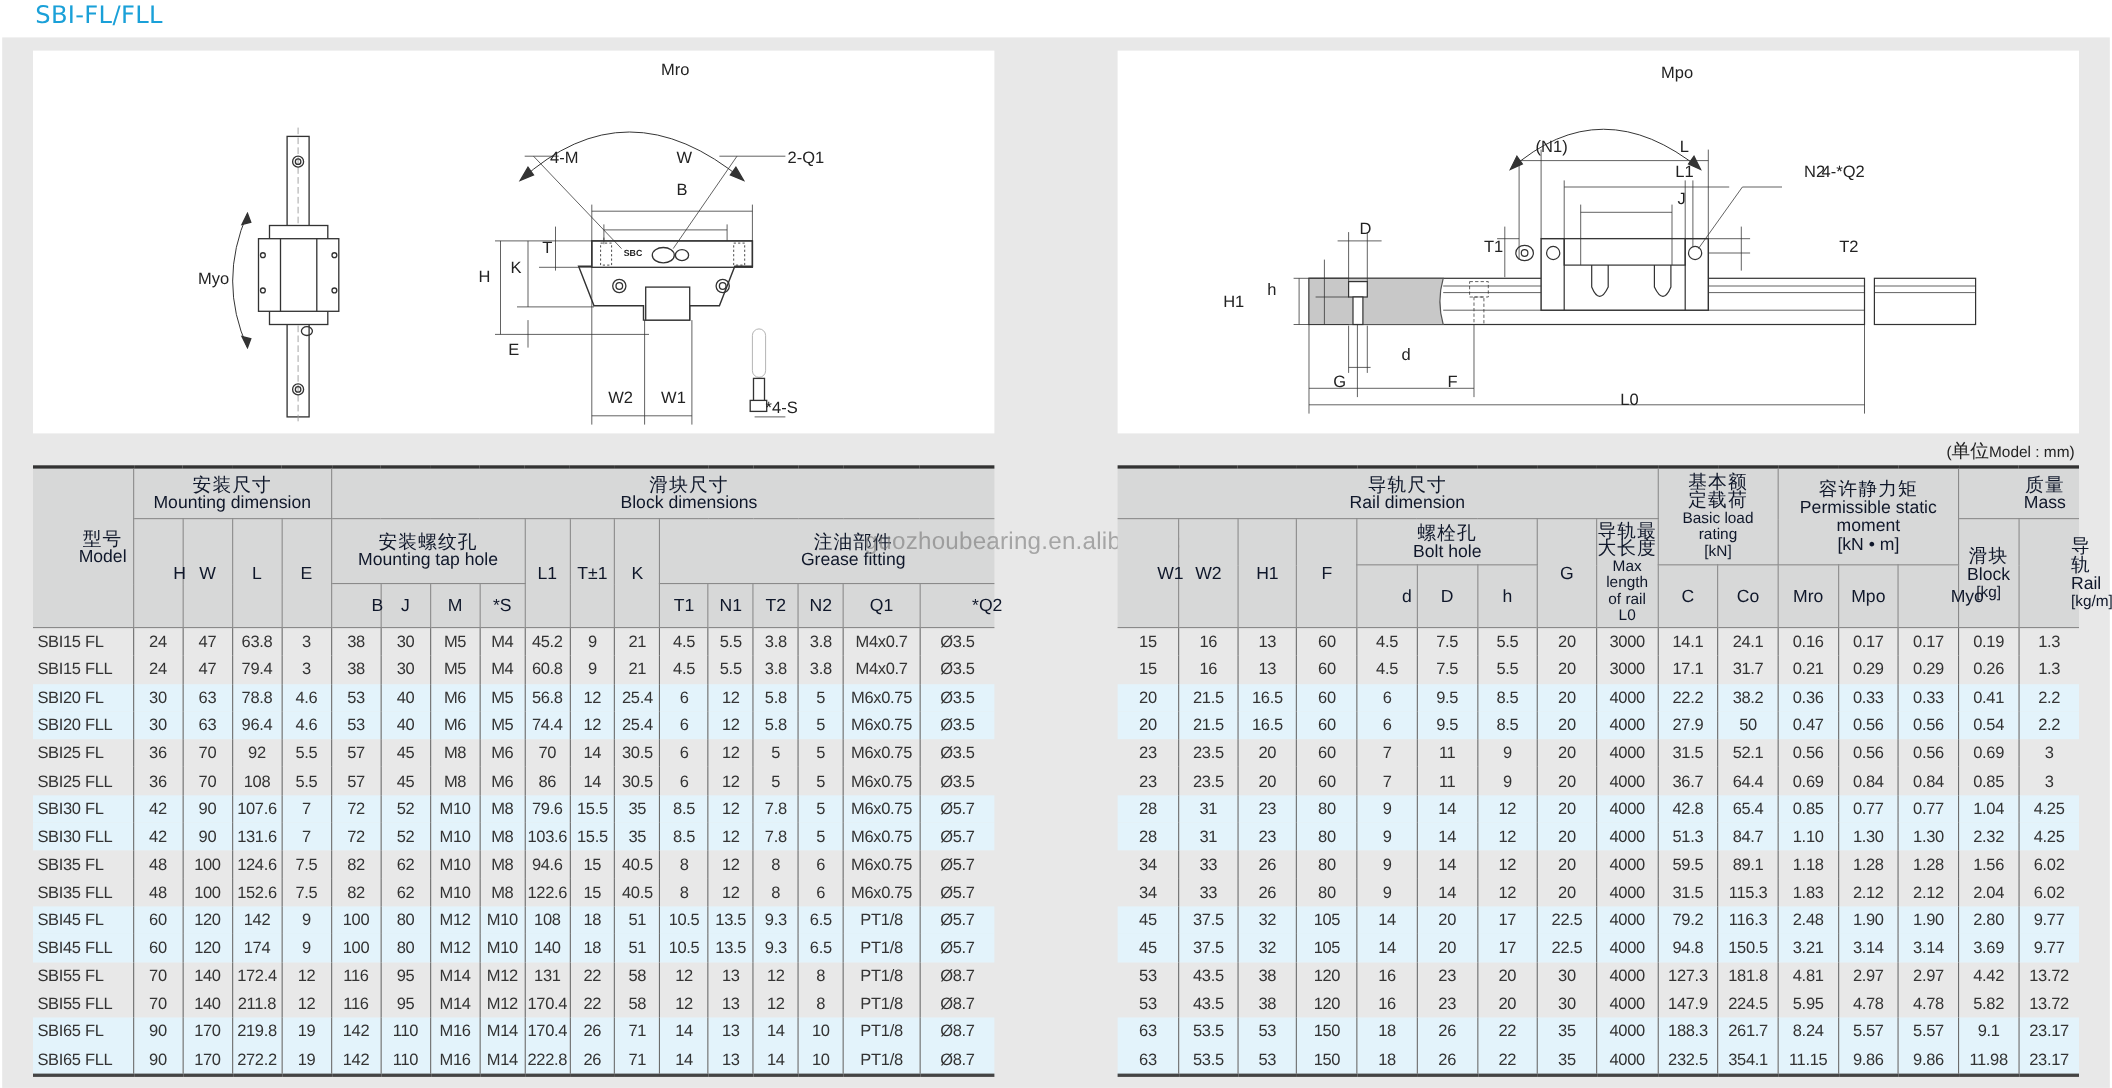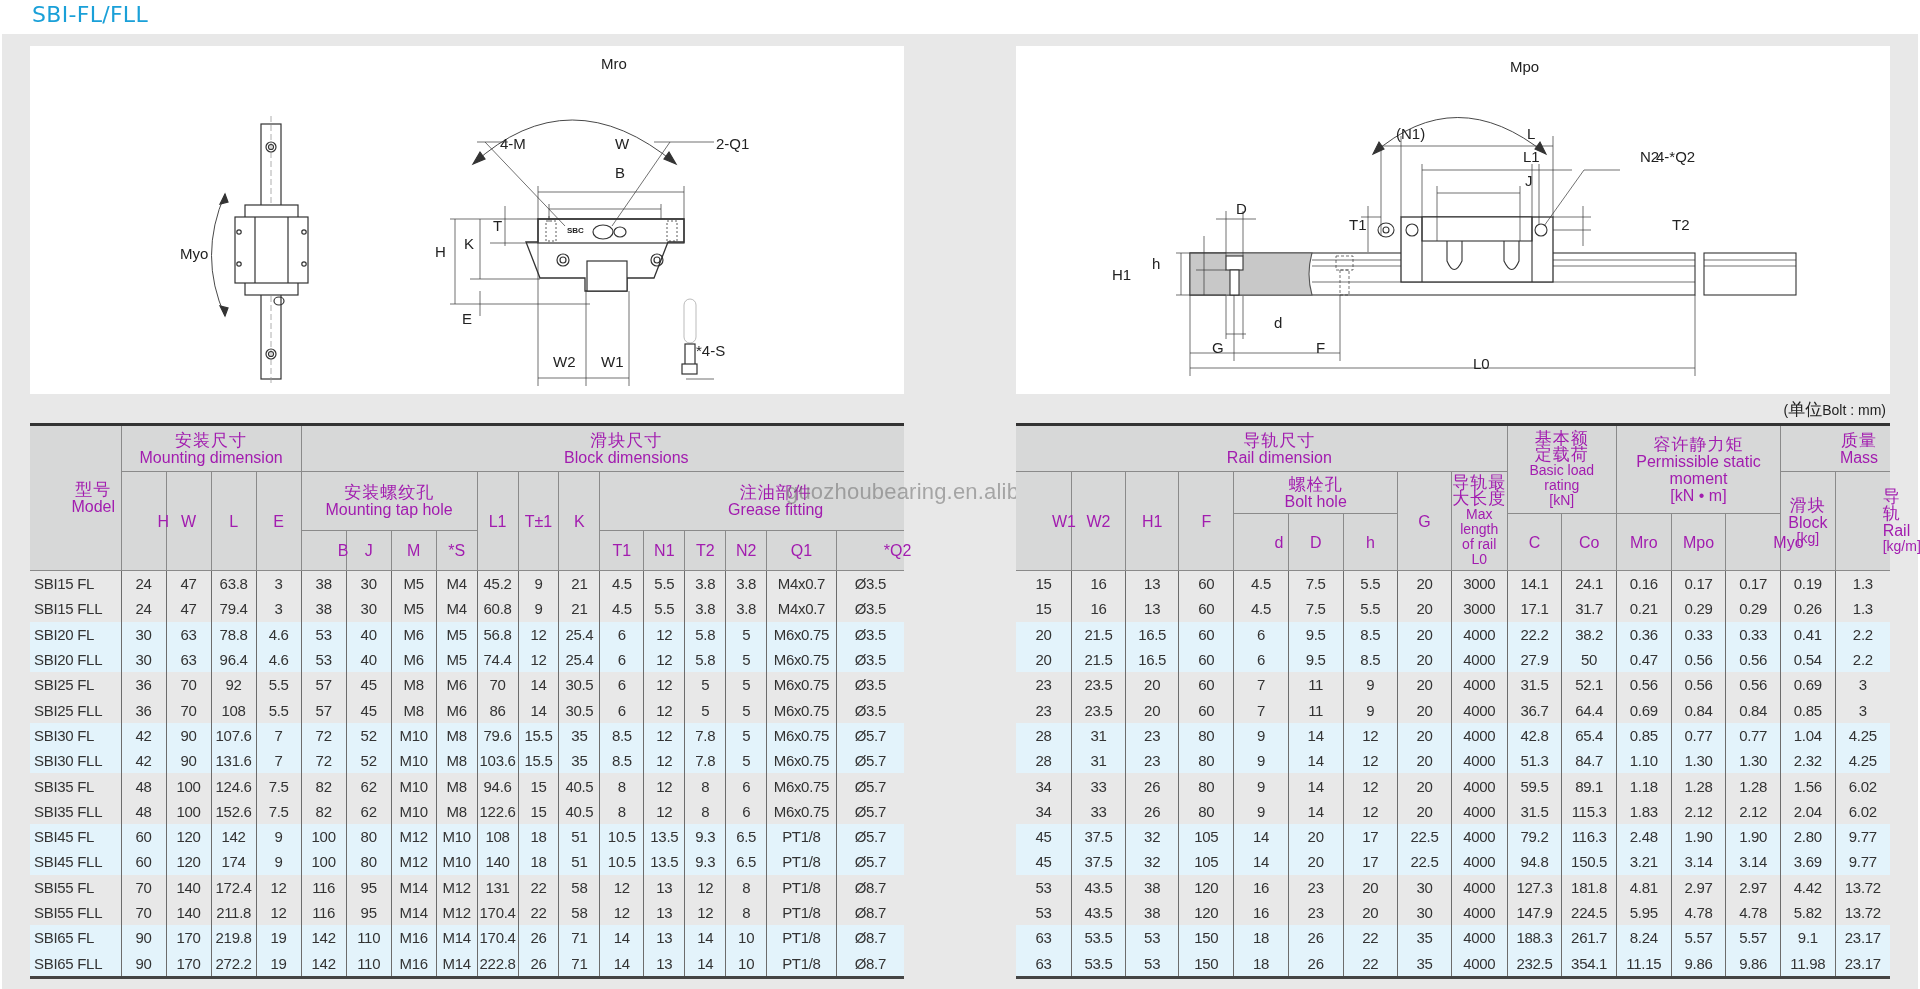--- a/index.html
+++ b/index.html
@@ -23,21 +23,21 @@
   .unit { position:absolute; right:34px; top:398px; font-size:14px; color:#222; }
   .unit .zh { font-size:17px; }
 
   table.spec {
     position:absolute; border-collapse:collapse; table-layout:fixed;
     font-size:15px; color:#333; font-family: "Liberation Sans", sans-serif;
   }
   #table-left { left:30px; top:423px; width:874px; }
   #table-right { left:1016px; top:423px; width:874px; }
   table.spec thead th {
-    background:#d7d8d8; font-weight:normal; color:#a21caf; border:1px solid #8a8a8a;
+    background:#d7d8d8; font-weight:normal; color:#0f172a; border:1px solid #8a8a8a;
     padding:0; line-height:17px; text-align:center; vertical-align:middle; font-size:16px;
   }
   table.spec thead tr:first-child th { border-top:3px solid #333; }
   table.spec thead th .zh { display:block; font-size:17px; letter-spacing:1px; }
   table.spec thead th .small { font-size:14px; line-height:15px; }
   table.spec tbody td {
     height:25.3px; padding:0; text-align:center; border-left:1px solid #6c6c6c; border-right:1px solid #6c6c6c;
     white-space:nowrap; font-size:15px; letter-spacing:-0.3px;
   }
   table.spec tbody td.model { text-align:left; padding-left:4px; }
@@ -138,21 +138,21 @@
   <span class="diagram-label" style="left:470px;top:89px">4-M</span>
   <span class="diagram-label" style="left:585px;top:89px">W</span>
   <span class="diagram-label" style="left:686px;top:89px">2-Q1</span>
   <span class="diagram-label" style="left:585px;top:118px">B</span>
   <span class="diagram-label" style="left:463px;top:171px">T</span>
   <span class="diagram-label" style="left:405px;top:197px">H</span>
   <span class="diagram-label" style="left:434px;top:189px">K</span>
   <span class="diagram-label" style="left:432px;top:264px">E</span>
   <span class="diagram-label" style="left:523px;top:307px">W2</span>
   <span class="diagram-label" style="left:571px;top:307px">W1</span>
-  <span class="diagram-label" style="left:666px;top:296px">*4-S</span>
+  <span class="diagram-label" style="left:666px;top:316px">*4-S</span>
   <span class="diagram-label" style="left:537px;top:180px;font-size:8px;font-weight:bold">SBC</span>
 </div>
 
 <div class="panel" id="panel-right">
   <svg class="diag" width="874" height="348" viewBox="0 0 874 348">
     <g stroke="#333" fill="none" stroke-width="1.1">
 
       <rect x="174" y="207" width="505" height="42" fill="#fff"></rect>
       <path d="M 174 207 L 296 207 Q 290 228 296 249 L 174 249 Z" fill="#c8c8c8" stroke="#555"></path>
       <line x1="296" y1="214" x2="679" y2="214" stroke-width="0.7"></line>
@@ -232,21 +232,21 @@
   <span class="diagram-label" style="left:333px;top:170px">T1</span>
   <span class="diagram-label" style="left:656px;top:170px">T2</span>
   <span class="diagram-label" style="left:96px;top:220px">H1</span>
   <span class="diagram-label" style="left:136px;top:209px">h</span>
   <span class="diagram-label" style="left:258px;top:268px">d</span>
   <span class="diagram-label" style="left:196px;top:293px">G</span>
   <span class="diagram-label" style="left:300px;top:293px">F</span>
   <span class="diagram-label" style="left:457px;top:309px">L0</span>
 </div>
 
-<div class="unit">(<span class="zh">单位</span><span>Bolt : mm</span>)</div>
+<div class="unit">(<span class="zh">单位</span><span>Model : mm</span>)</div>
 
 <table class="spec" id="table-left">
   <colgroup>
     <col style="width:89px">
       <col style="width:44px">
       <col style="width:44px">
       <col style="width:44px">
       <col style="width:44px">
     <col style="width:44px">
       <col style="width:44px">

